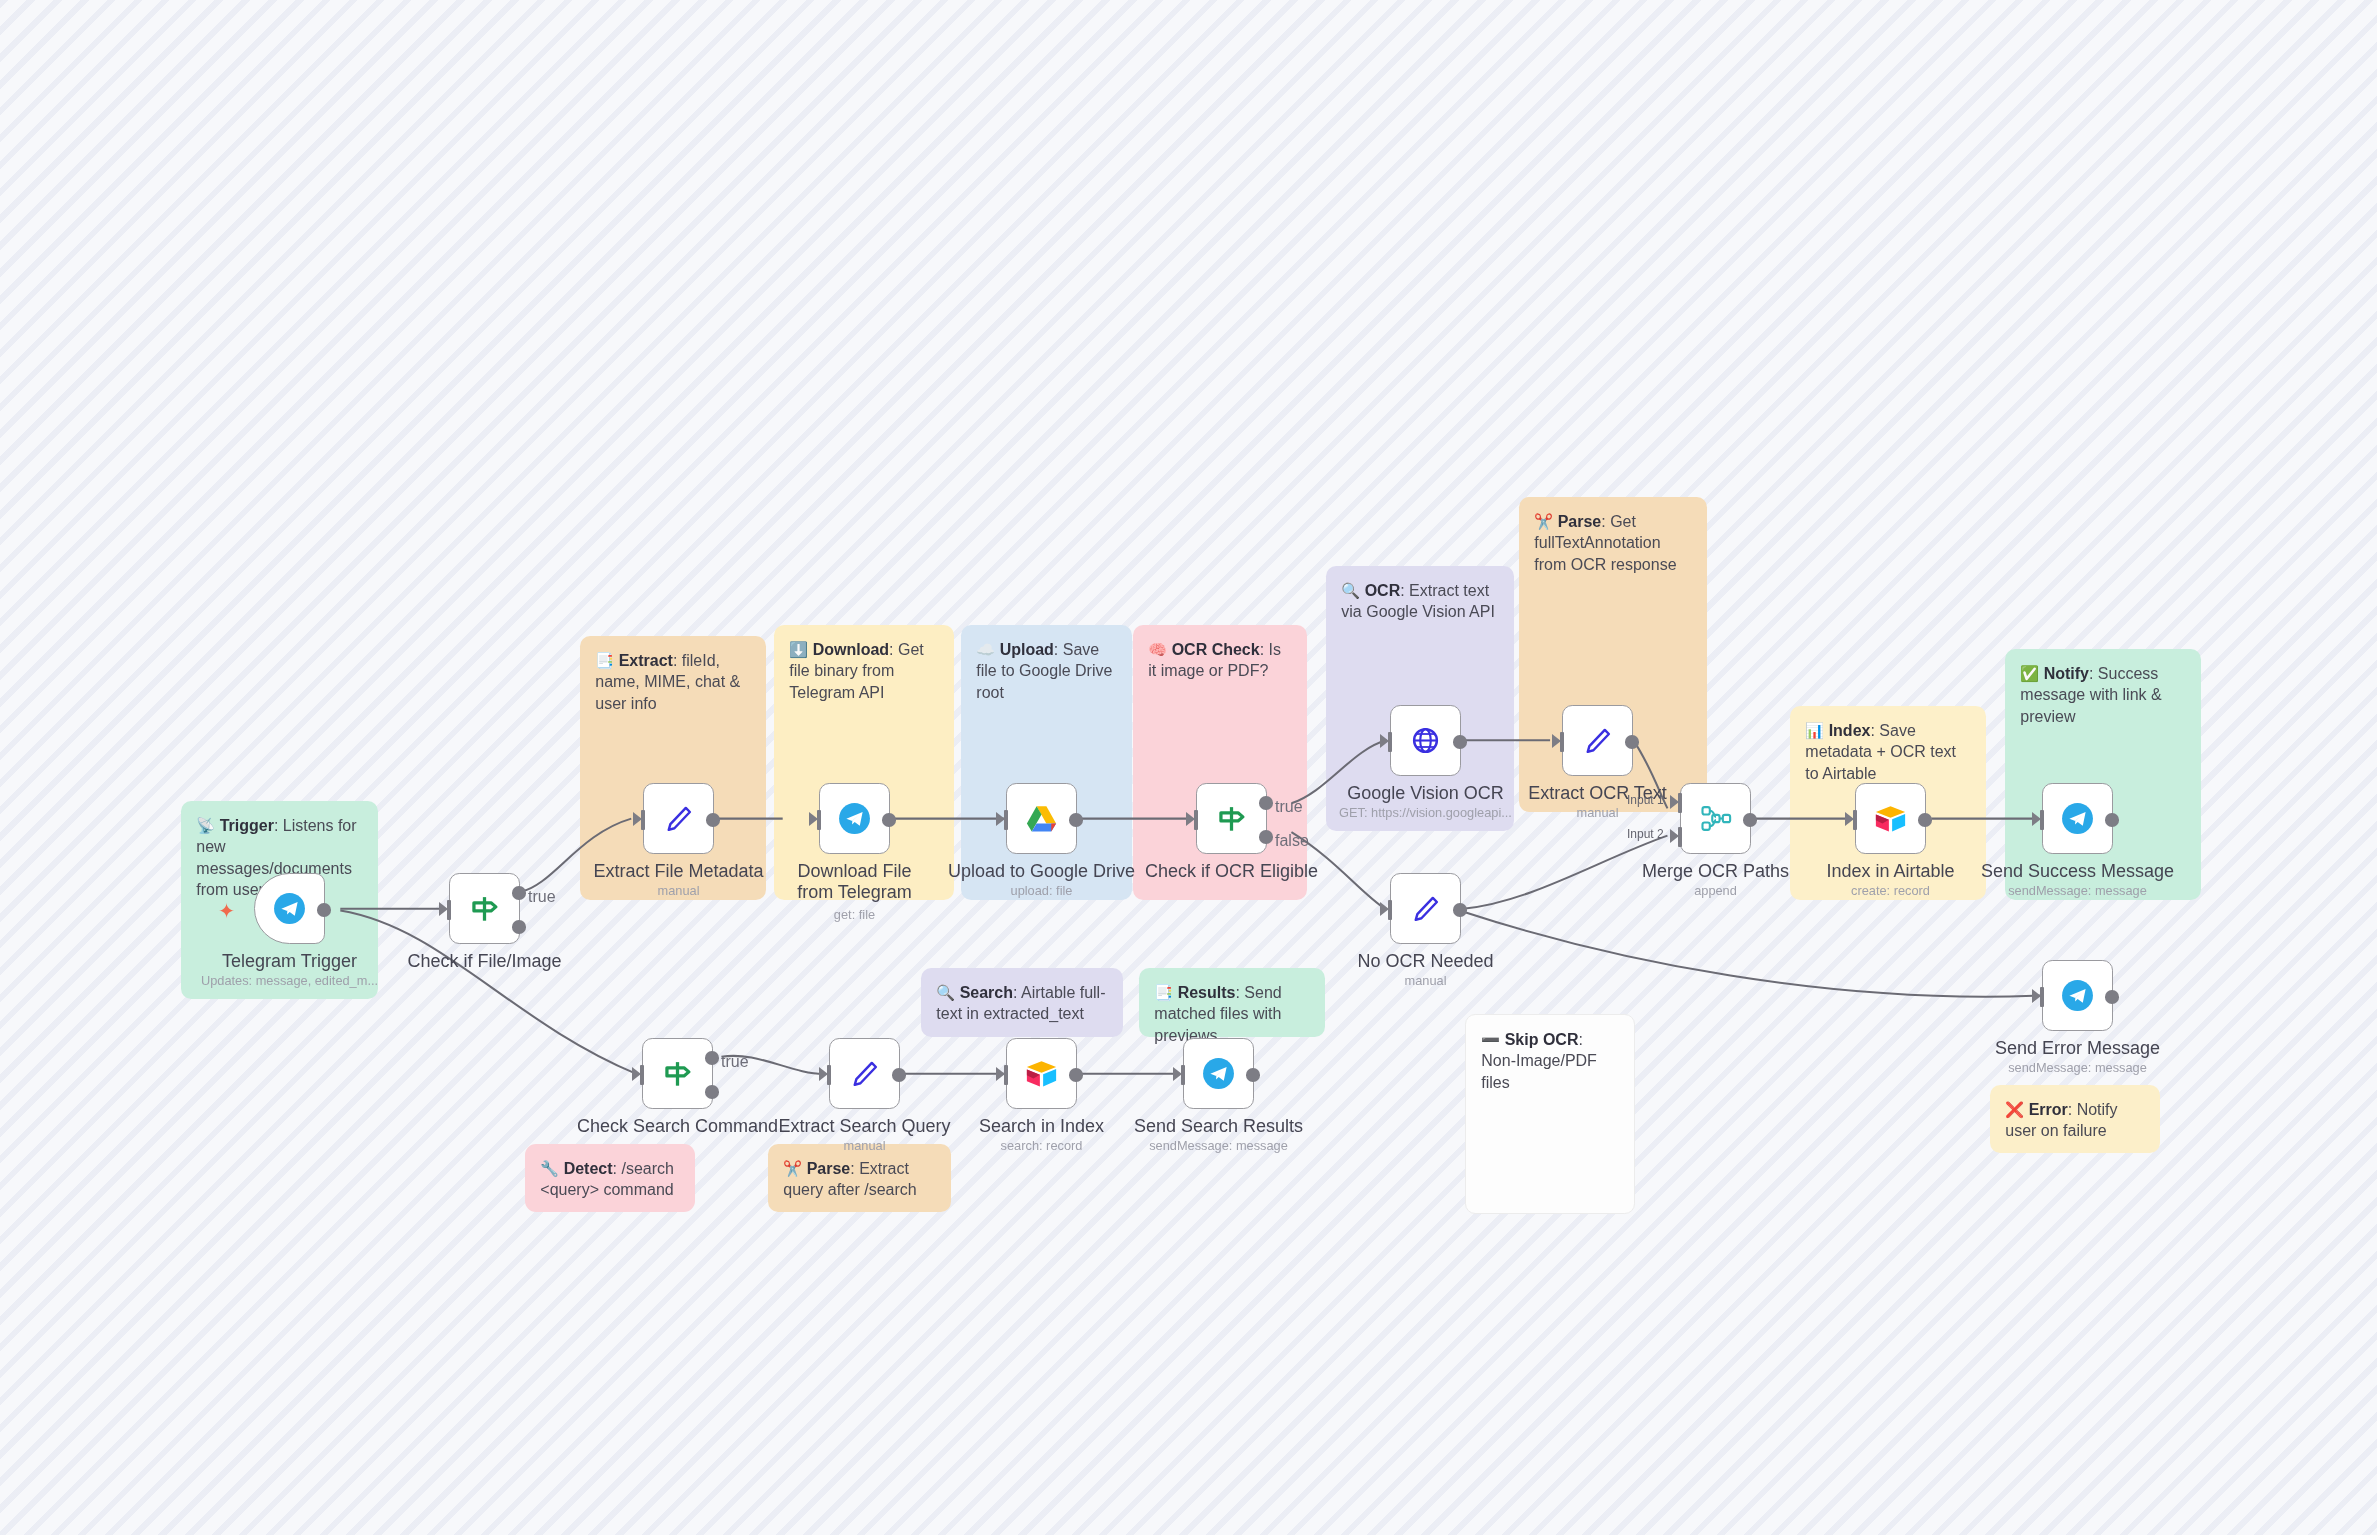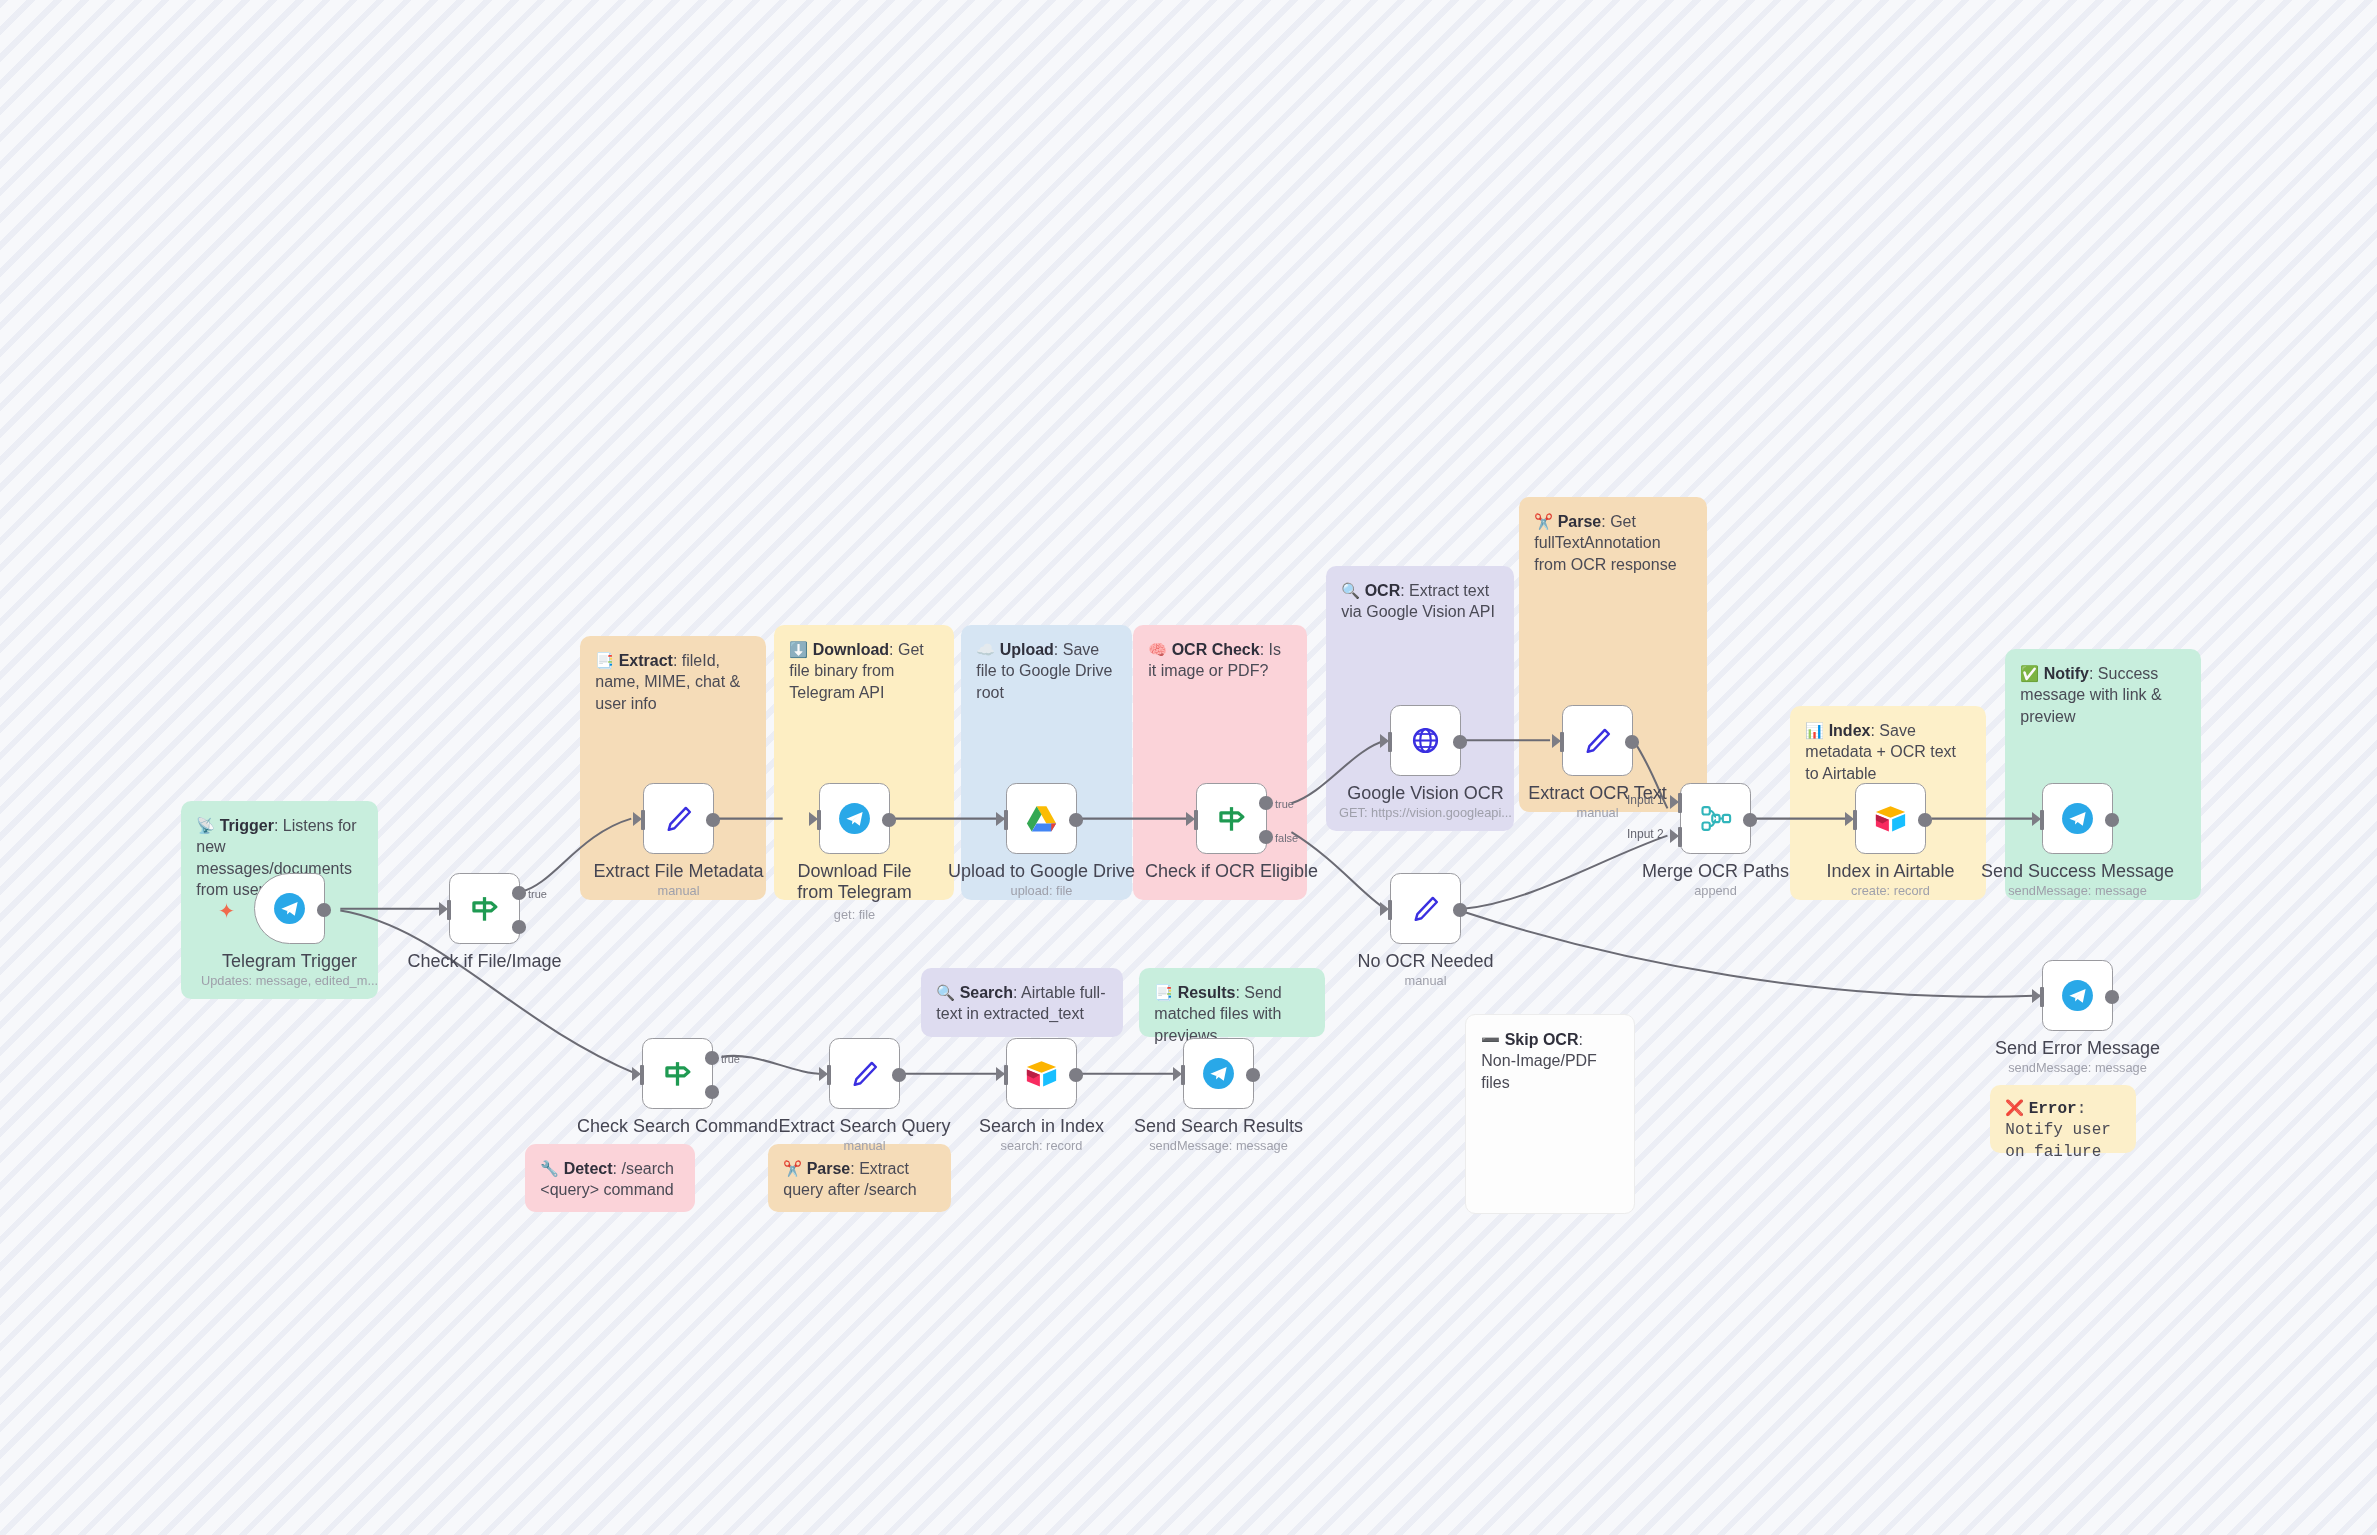--- a/index.html
+++ b/index.html
@@ -83,21 +83,21 @@
     border-top:7.7px solid transparent;border-bottom:7.7px solid transparent;
     border-left:9.4px solid #7d7d85;
   }
   .inbar{
     position:absolute;left:-3.4px;top:25.5px;width:4.3px;height:20.4px;background:#7d7d85;border-radius:0.9px;
   }
   .inarrow.i1{top:11px;} .inbar.i1{top:8.5px;}
   .inarrow.i2{top:45px;} .inbar.i2{top:43px;}
 
   .porttag{
-    position:absolute;font-size:11px;color:#6e6e79;white-space:nowrap;text-align:right;
+    position:absolute;font-size:16px;color:#6e6e79;white-space:nowrap;text-align:right;
   }
   .sparkle{
     position:absolute;left:-36px;top:25.5px;
     font-size:20.4px;color:#f06a4d;
   }
   .inlabel{
     position:absolute;font-size:12px;color:#64646f;white-space:nowrap;
   }
 
   
@@ -158,21 +158,21 @@
   </div>
 
   <div class="sticky s-purple" style="left:921px;top:968px;width:202px;height:69px;">
     <span class="emoji">🔍</span><b>Search</b><span>: Airtable full-text in extracted_text</span>
   </div>
 
   <div class="sticky s-green2" style="left:1139px;top:968px;width:186px;height:69px;">
     <span class="emoji">📑</span><b>Results</b><span>: Send matched files with previews</span>
   </div>
 
-  <div class="sticky s-cream" style="left:1990px;top:1085px;width:146px;height:68px;font-family:Liberation Mono, monospace;">
+  <div class="sticky s-cream" style="left:1990px;top:1085px;width:170px;height:68px;">
     <span class="emoji">❌</span><b>Error</b><span>: Notify user on failure</span>
   </div>
 
   <svg id="edges" viewBox="0 0 2794 1805" width="2377" height="1536">
     <g fill="none" stroke="#6b6b74" stroke-width="2.4">
 
       <path d="M 400 1068 L 523 1068"></path>
 
       <path d="M 400 1070 C 520 1090, 600 1200, 748 1262"></path>
 

